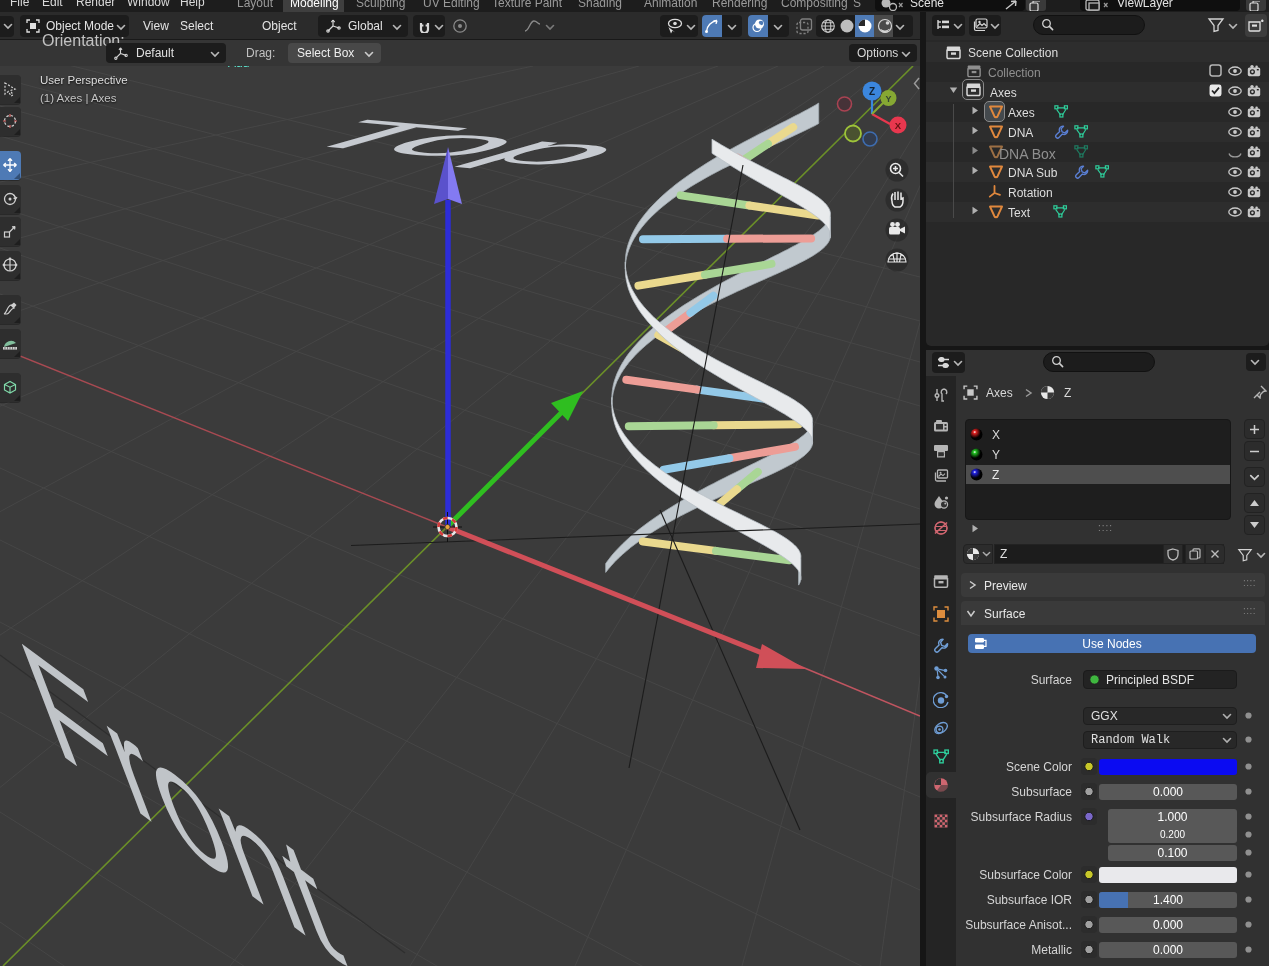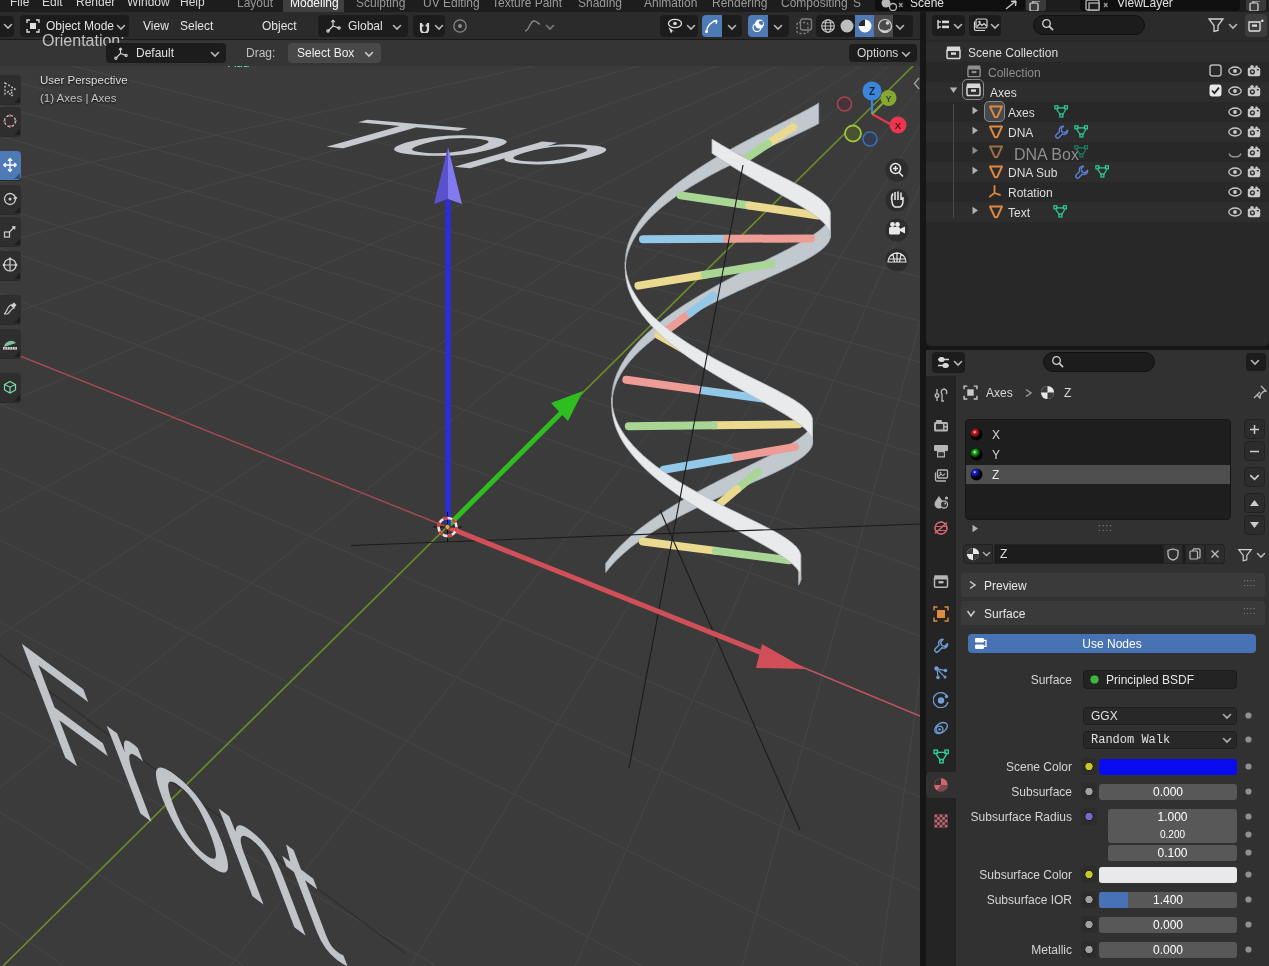--- a/index.html
+++ b/index.html
@@ -319,21 +319,21 @@
         <circle cx="5.4" cy="7.8" r="2.6" fill="#282828"></circle>
         <circle cx="5.4" cy="7.8" r="1.2" fill="#c9c9c9"></circle>
         <rect x="9.8" y="5" width="2" height="1.4" fill="#282828"></rect>
       </svg>
       <svg class="abs" style="left:45px;top:106px" width="8" height="9" viewBox="0 0 8 9">
         <path d="M1.5 0.8 L7 4.5 L1.5 8.2 Z" fill="#8a8a8a"></path>
       </svg>
       <svg class="abs" style="left:62px;top:104px" width="15" height="15" viewBox="0 0 15 15">
         <path d="M2 2.6 H14 L9.6 12.2 A1.8 1.8 0 0 1 6.4 12.2 Z" fill="none" stroke="#9c6f44" stroke-width="2" stroke-linejoin="round"></path>
       </svg>
-      <div class="abs" style="left:88px;top:106px;font-size:16px;color:#8f8f8f;white-space:nowrap;">DNA Box</div>
+      <div class="abs" style="left:73px;top:106px;font-size:14px;color:#8f8f8f;white-space:nowrap;">DNA Box</div>
       <svg class="abs" style="left:148px;top:104px" width="14" height="14" viewBox="0 0 14 14">
         <g stroke="#1e7a60" stroke-width="1.2" fill="none">
           <path d="M3 3.8 L11.5 3.8 M2.6 5.3 L6.6 11 M12 5.3 L8.4 11"></path>
           <rect x="0.9" y="1.8" width="3" height="3"></rect>
           <rect x="10.4" y="1.8" width="3" height="3"></rect>
           <rect x="5.9" y="10" width="3" height="3"></rect>
         </g>
       </svg>
       <svg class="abs" style="left:302px;top:108px" width="14" height="14" viewBox="0 0 14 14">
         <path d="M1 5.5 a6.2 4.6 0 0 0 12 0" fill="none" stroke="#9a9a9a" stroke-width="1.3"></path>
@@ -874,20 +874,21 @@
       <rect x="0" y="0" width="16" height="17" rx="4" fill="#2c2c2c"></rect>
       <circle cx="8" cy="8.5" r="4.2" fill="#a0a0a0" stroke="#191919" stroke-width="1"></circle>
     </svg>
     <div class="abs" style="left:1099px;top:892px;width:138px;height:16px;background:#585858;border-radius:3px;overflow:hidden;">
       <div style="position:absolute;left:0;top:0;width:29px;height:16px;background:#4772b3;"></div>
       <div style="position:absolute;width:138px;text-align:center;font-size:12px;color:#fff;line-height:16px;">1.400</div>
     </div>
     <svg class="abs" style="left:1244px;top:895px" width="9" height="9" viewBox="0 0 9 9">
       <circle cx="4.5" cy="4.5" r="3.1" fill="#909090"></circle>
     </svg>
+    <div class="abs" style="left:0px;top:918px;width:1072px;font-size:12px;color:#d5d5d5;white-space:nowrap;text-align:right;">Subsurface Anisot...</div>
     <svg class="abs" style="left:1081px;top:916px" width="16" height="17" viewBox="0 0 16 17">
       <rect x="0" y="0" width="16" height="17" rx="4" fill="#2c2c2c"></rect>
       <circle cx="8" cy="8.5" r="4.2" fill="#a0a0a0" stroke="#191919" stroke-width="1"></circle>
     </svg>
     <div class="abs" style="left:1099px;top:917px;width:138px;height:16px;background:#585858;border-radius:3px;">
       <div style="text-align:center;font-size:12px;color:#fff;line-height:16px;">0.000</div>
     </div>
     <svg class="abs" style="left:1244px;top:920px" width="9" height="9" viewBox="0 0 9 9">
       <circle cx="4.5" cy="4.5" r="3.1" fill="#909090"></circle>
     </svg>

